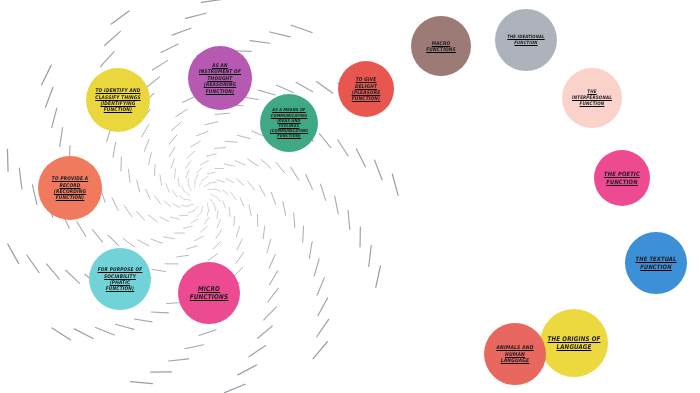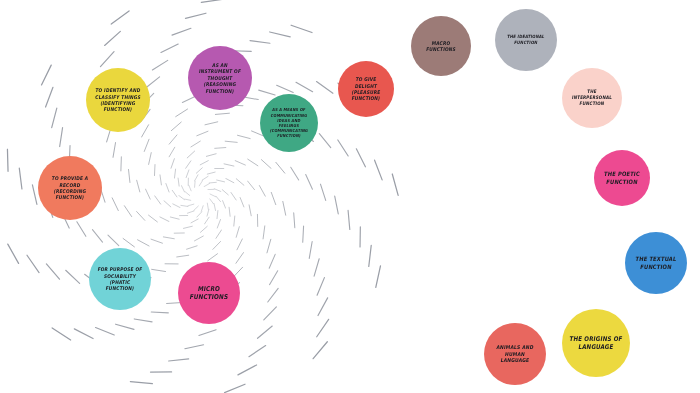--- a/index.html
+++ b/index.html
@@ -27,20 +27,21 @@
     pointer-events: none;
   }
   .node {
     position: absolute;
     border-radius: 50%;
     display: flex;
     align-items: center;
     justify-content: center;
     box-sizing: border-box;
     text-align: center;
+    text-decoration: underline;
   }
   .node-label {
     display: block;
     font-family: "DejaVu Sans", sans-serif;
     font-weight: bold;
     font-style: italic;
     color: #1c1c22;
     text-transform: uppercase;
     letter-spacing: 0.2px;
     line-height: 1.28;
@@ -306,20 +307,20 @@
       </div>
       <div class="node" style="left: 562px; top: 68px; width: 60px; height: 60px; background: rgb(250, 210, 202);">
         <span class="node-label" style="font-size: 4.7px;">THE INTERPERSONAL FUNCTION</span>
       </div>
       <div class="node" style="left: 594px; top: 150px; width: 56px; height: 56px; background: rgb(237, 74, 145);">
         <span class="node-label" style="font-size: 6px;">THE POETIC FUNCTION</span>
       </div>
       <div class="node" style="left: 625px; top: 232px; width: 62px; height: 62px; background: rgb(61, 143, 214);">
         <span class="node-label" style="font-size: 6px;">THE TEXTUAL FUNCTION</span>
       </div>
-      <div class="node" style="left: 562px; top: 309px; width: 68px; height: 68px; background: rgb(236, 217, 63); justify-content: flex-end;">
+      <div class="node" style="left: 540px; top: 309px; width: 68px; height: 68px; background: rgb(236, 217, 63); justify-content: flex-end;">
         <span class="node-label" style="font-size: 6.4px;">THE ORIGINS OF LANGUAGE</span>
       </div>
       <div class="node" style="left: 484px; top: 323px; width: 62px; height: 62px; background: rgb(232, 103, 95);">
         <span class="node-label" style="font-size: 5.2px;">ANIMALS AND HUMAN LANGUAGE</span>
       </div>
     </div>
 </div>
 
 </body></html>

